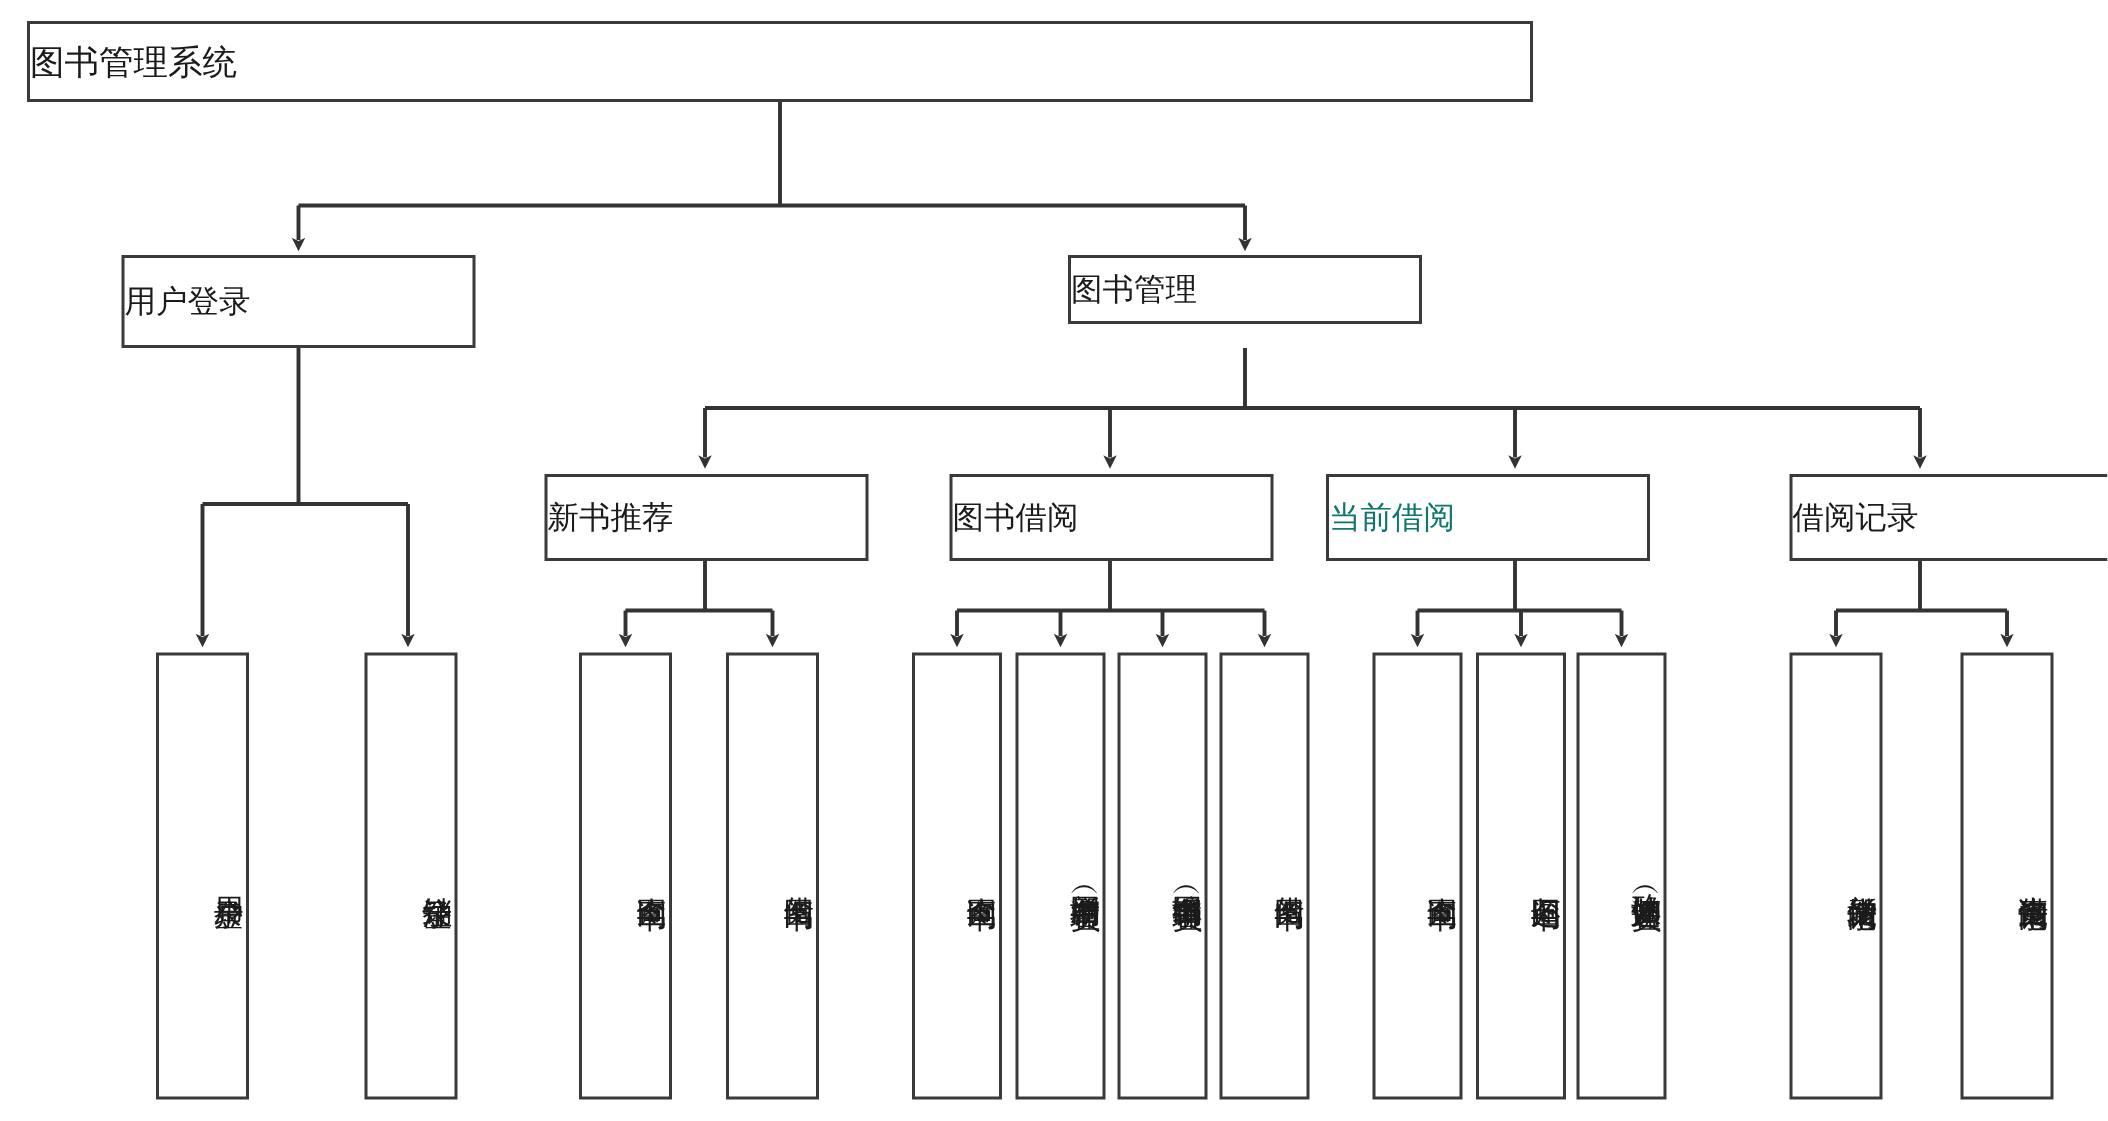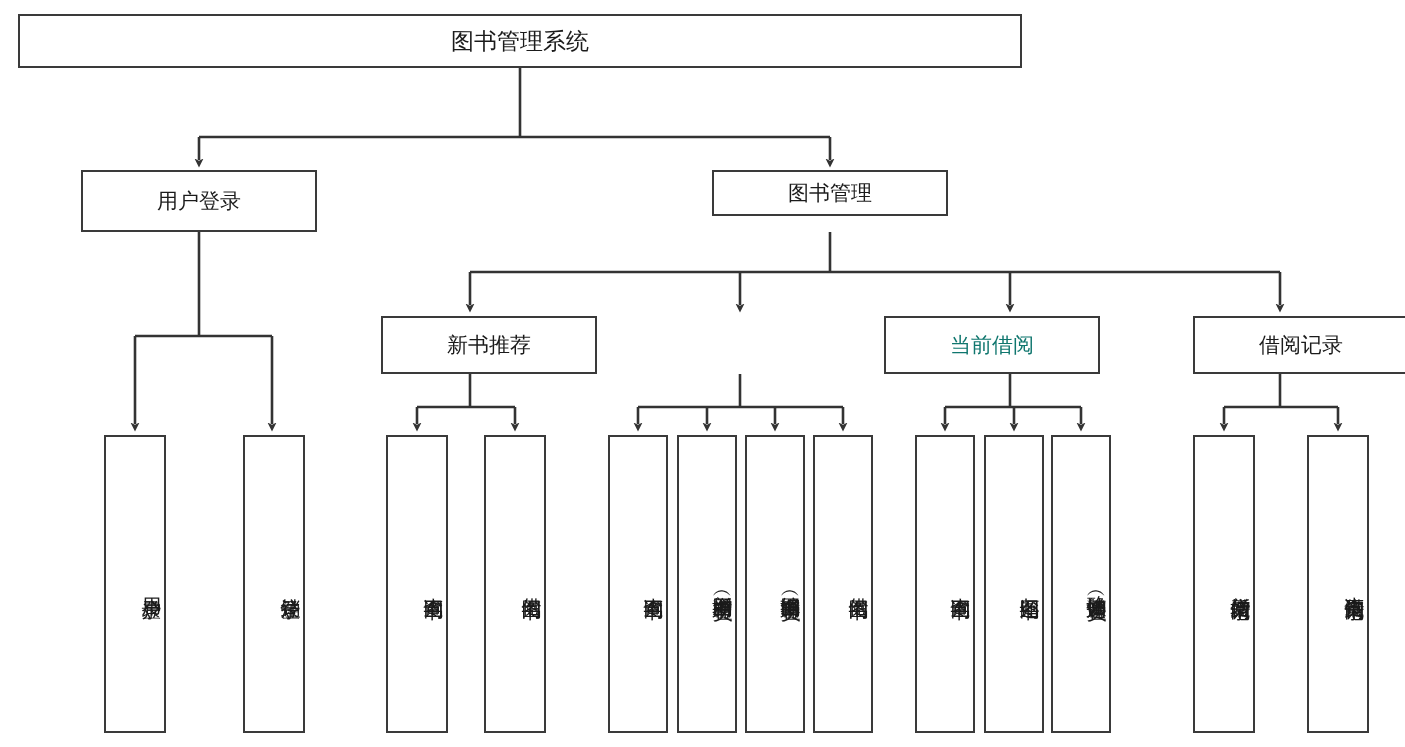--- a/index.html
+++ b/index.html
@@ -25,21 +25,21 @@
     height: 747px;
     pointer-events: none;
   }
   .node {
     position: absolute;
     box-sizing: border-box;
     background: #ffffff;
     border: 2px solid #3a3a3a;
     display: flex;
     align-items: center;
-    justify-content: center;
+    justify-content: flex-start;
     color: #1b1b1b;
   }
   .node.root {
     font-size: 23px;
   }
   .node.lvl2 {
     font-size: 21px;
   }
   .node.lvl3 {
     font-size: 21px;
@@ -128,22 +128,25 @@
     <span class="label">图书管理系统</span>
   </div>
 
   <div class="node lvl2" id="node-l2-0" style="left: 81px; top: 170px; width: 236px; height: 62px; border-color: rgb(58, 58, 58); background: rgb(255, 255, 255); color: rgb(27, 27, 27);">
     <span class="label">用户登录</span>
   </div>
   <div class="node lvl2" id="node-l2-1" style="left: 712px; top: 170px; width: 236px; height: 46px; border-color: rgb(58, 58, 58); background: rgb(255, 255, 255); color: rgb(27, 27, 27);">
     <span class="label">图书管理</span>
   </div>
 
-  <div class="node lvl3" id="node-l3-0" style="left: 363px; top: 316px; width: 216px; height: 58px; border-color: rgb(58, 58, 58); background: rgb(255, 255, 255); color: rgb(27, 27, 27); margin-left: 18px;">
+  <div class="node lvl3" id="node-l3-0" style="left: 363px; top: 316px; width: 216px; height: 58px; border-color: rgb(58, 58, 58); background: rgb(255, 255, 255); color: rgb(27, 27, 27);">
     <span class="label">新书推荐</span>
+  </div>
+  <div class="node lvl3" id="node-l3-1" style="left: 633px; top: 316px; width: 216px; height: 58px; border-color: rgb(58, 58, 58); background: rgb(255, 255, 255); color: rgb(27, 27, 27);">
+    <span class="label">图书借阅</span>
   </div>
   <div class="node lvl3" id="node-l3-2" style="left: 884px; top: 316px; width: 216px; height: 58px; border-color: rgb(58, 58, 58); background: rgb(255, 255, 255); color: #0f766e;">
     <span class="label">当前借阅</span>
   </div>
   <div class="node lvl3" id="node-l3-3" style="left: 1172px; top: 316px; width: 216px; height: 58px; border-color: rgb(58, 58, 58); background: rgb(255, 255, 255); color: rgb(27, 27, 27); margin-left: 21px;">
     <span class="label">借阅记录</span>
   </div>
 
   <div class="node leaf" id="node-leaf-0" style="left: 104px; top: 435px; width: 62px; height: 298px; border-color: rgb(58, 58, 58); background: rgb(255, 255, 255); color: rgb(27, 27, 27);">
     <span class="label">用户登录</span>

